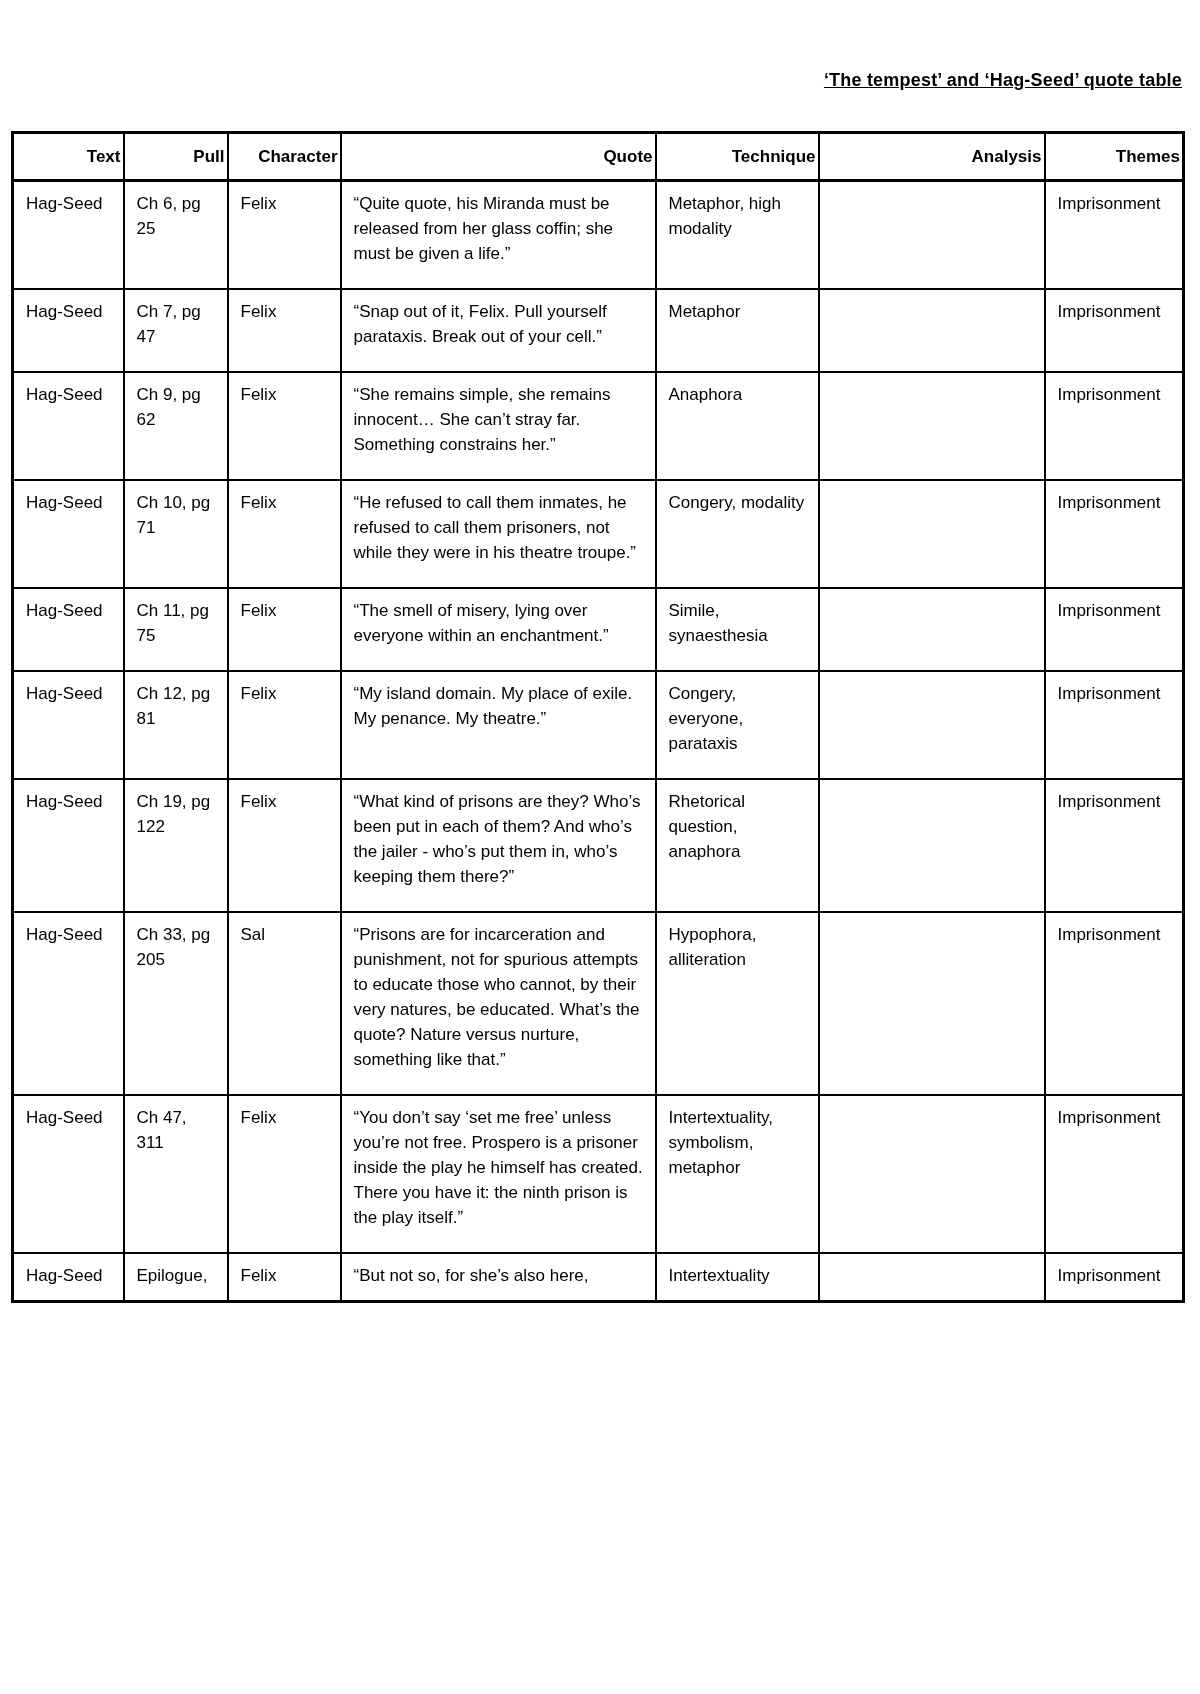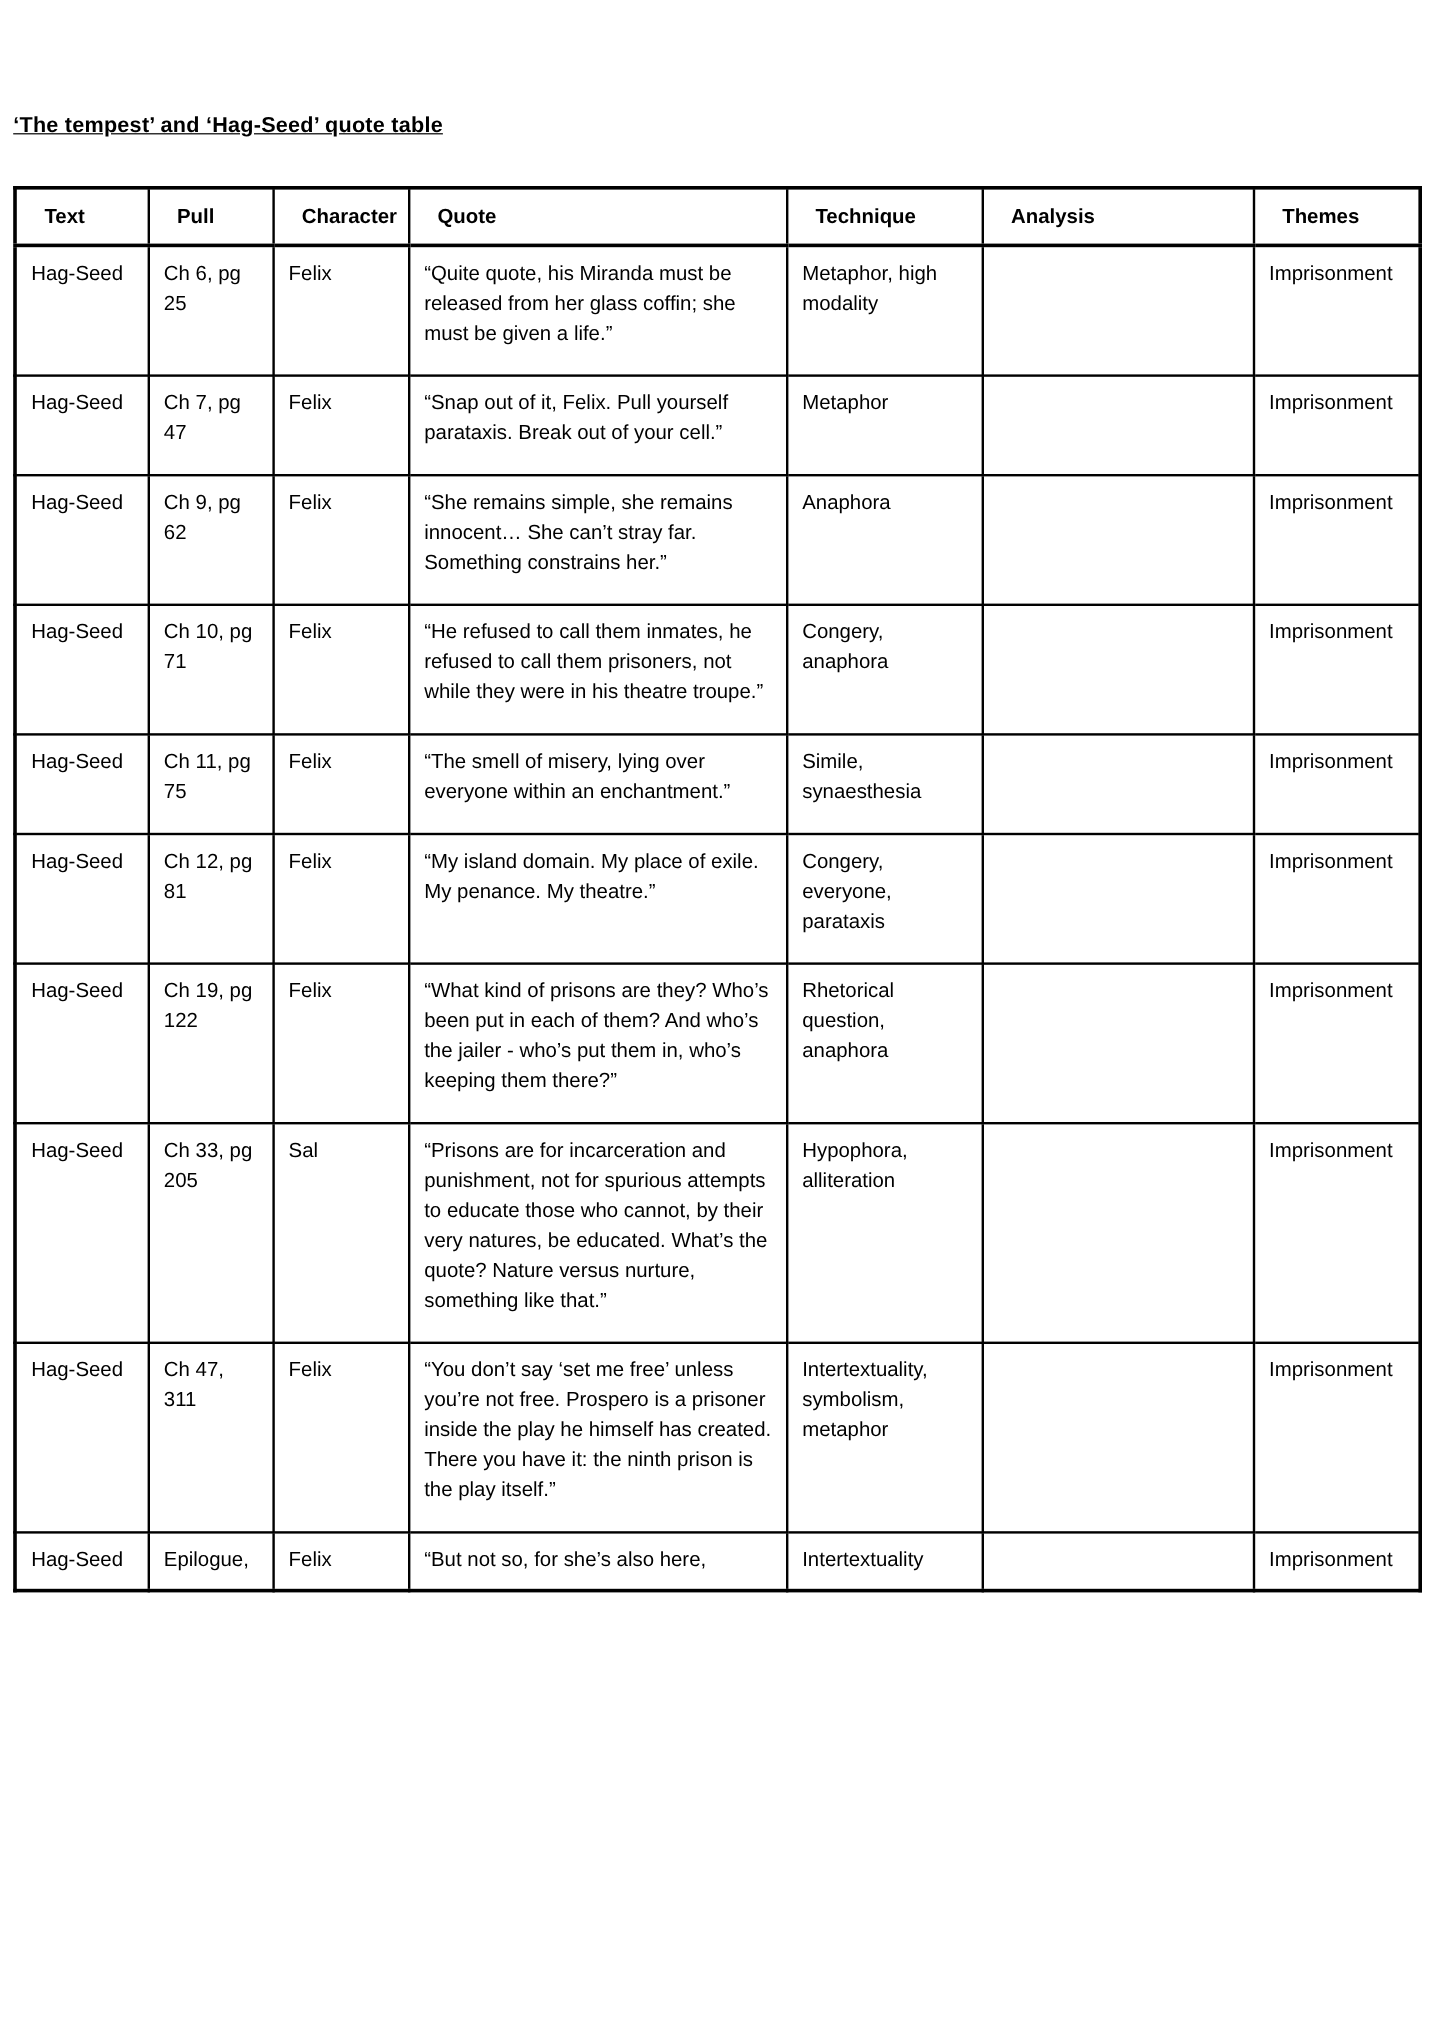--- a/index.html
+++ b/index.html
@@ -9,24 +9,24 @@
     color: #000000;
   }
   .page {
     width: 1200px;
     height: 1694px;
     background: #ffffff;
     position: relative;
     overflow: hidden;
   }
   .doc-title {
-    padding-top: 94px;
+    padding-top: 70px;
     width: 1171px;
     margin-left: 11px;
-    text-align: left;
+    text-align: right;
     font-size: 18px;
     font-weight: bold;
     text-decoration: underline;
     letter-spacing: 0.2px;
   }
   table.quote-table {
     border-collapse: collapse;
     table-layout: fixed;
     width: 1171px;
     margin-left: 11px;
@@ -35,23 +35,23 @@
   }
   table.quote-table th,
   table.quote-table td {
     border: 2px solid #000000;
     font-size: 17px;
     line-height: 25px;
     overflow: hidden;
   }
   table.quote-table th {
     font-weight: bold;
-    text-align: left;
+    text-align: right;
     vertical-align: middle;
-    padding: 10px 23px;
+    padding: 10px 2px;
     border-bottom-width: 3px;
   }
   table.quote-table td {
     text-align: left;
     vertical-align: top;
     padding: 9px 10px 22px 12px;
   }
   table.quote-table tr:last-child td {
     padding-bottom: 12px;
   }
@@ -117,21 +117,21 @@
           <td>“She remains simple, she remains innocent…  She can’t stray far. Something constrains her.”</td>
           <td>Anaphora</td>
           <td></td>
           <td>Imprisonment</td>
         </tr>
         <tr>
           <td>Hag-Seed</td>
           <td>Ch 10, pg 71</td>
           <td>Felix</td>
           <td>“He refused to call them inmates, he refused to call them prisoners, not while they were in his theatre troupe.”</td>
-          <td>Congery, anaphora</td>
+          <td>Congery, modality</td>
           <td></td>
           <td>Imprisonment</td>
         </tr>
         <tr>
           <td>Hag-Seed</td>
           <td>Ch 11, pg 75</td>
           <td>Felix</td>
           <td>“The smell of misery, lying over everyone within an enchantment.”</td>
           <td>Simile, synaesthesia</td>
           <td></td>

